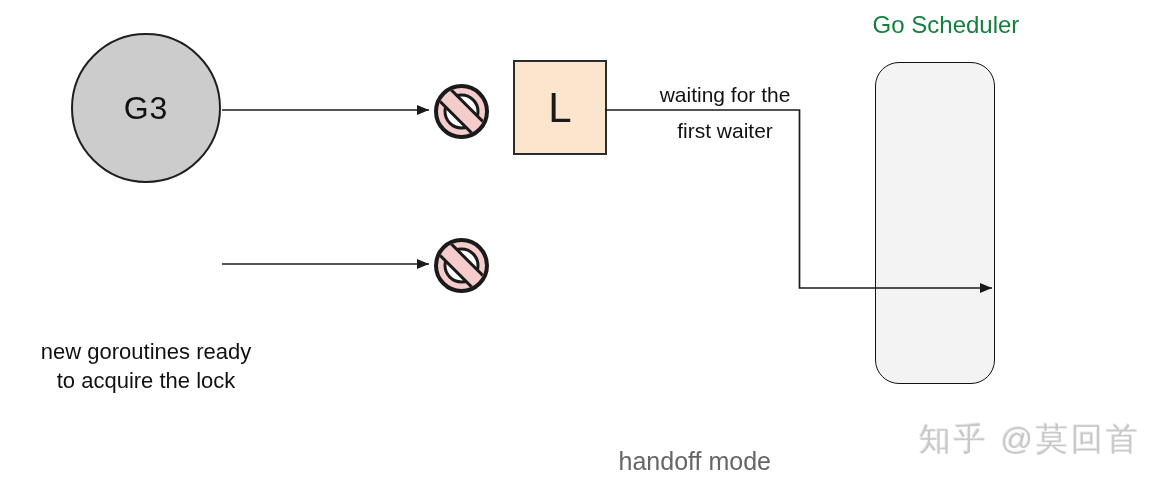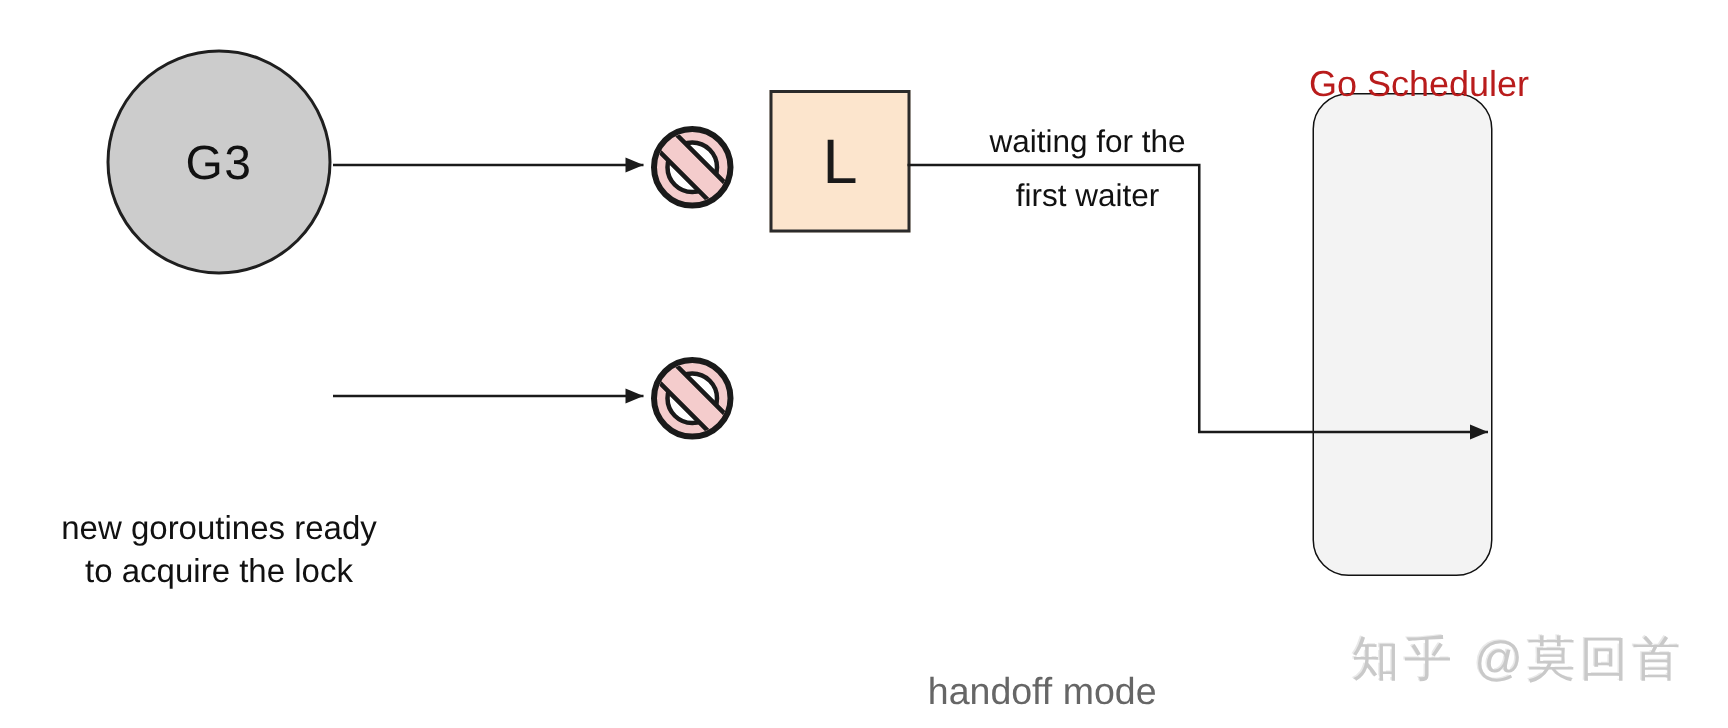--- a/index.html
+++ b/index.html
@@ -93,41 +93,40 @@
     left: 614px; top: 77px;
     width: 222px;
     font-size: 21px;
     line-height: 36px;
     color: #111111;
   }
   .sched-label {
     left: 846px; top: 11px;
     width: 200px;
     font-size: 24px;
-    color: #b91c1c;
-    margin-top: 32px;
+    color: #15803d;
   }
   .newgo-label {
     left: 8px; top: 337px;
     width: 276px;
     font-size: 22px;
     line-height: 29px;
     color: #111111;
   }
   .diagram-title {
     left: 421px; top: 447px;
     width: 350px;
     font-size: 25px;
     color: #666666;
     text-align: right;
   }
   .watermark {
     left: 901px; top: 418px;
     width: 240px;
-    text-align: left;
+    text-align: right;
     font-size: 32px;
     letter-spacing: 3px;
     color: #c9c9c9;
     text-shadow: 2px 2px 0 rgba(255,255,255,0.95), -1px -1px 0 rgba(200,200,200,0.4);
     z-index: 4;
   }
 </style>
 </head>
 <body>
 

